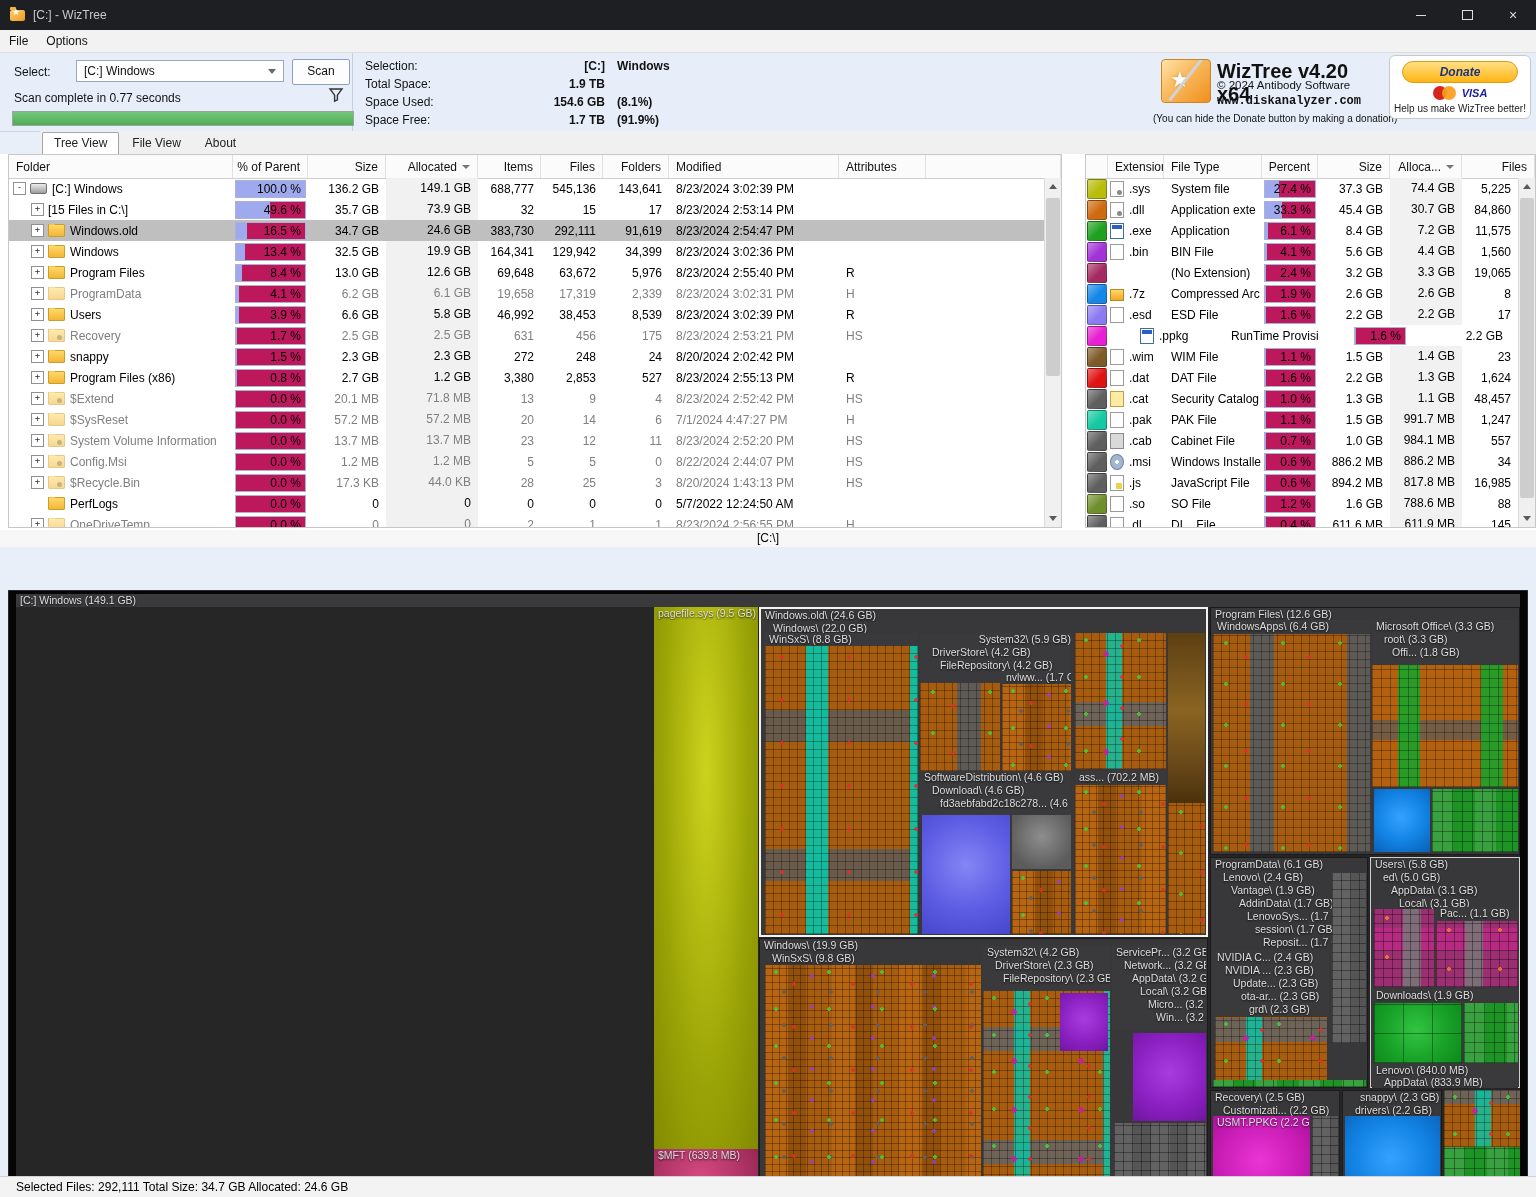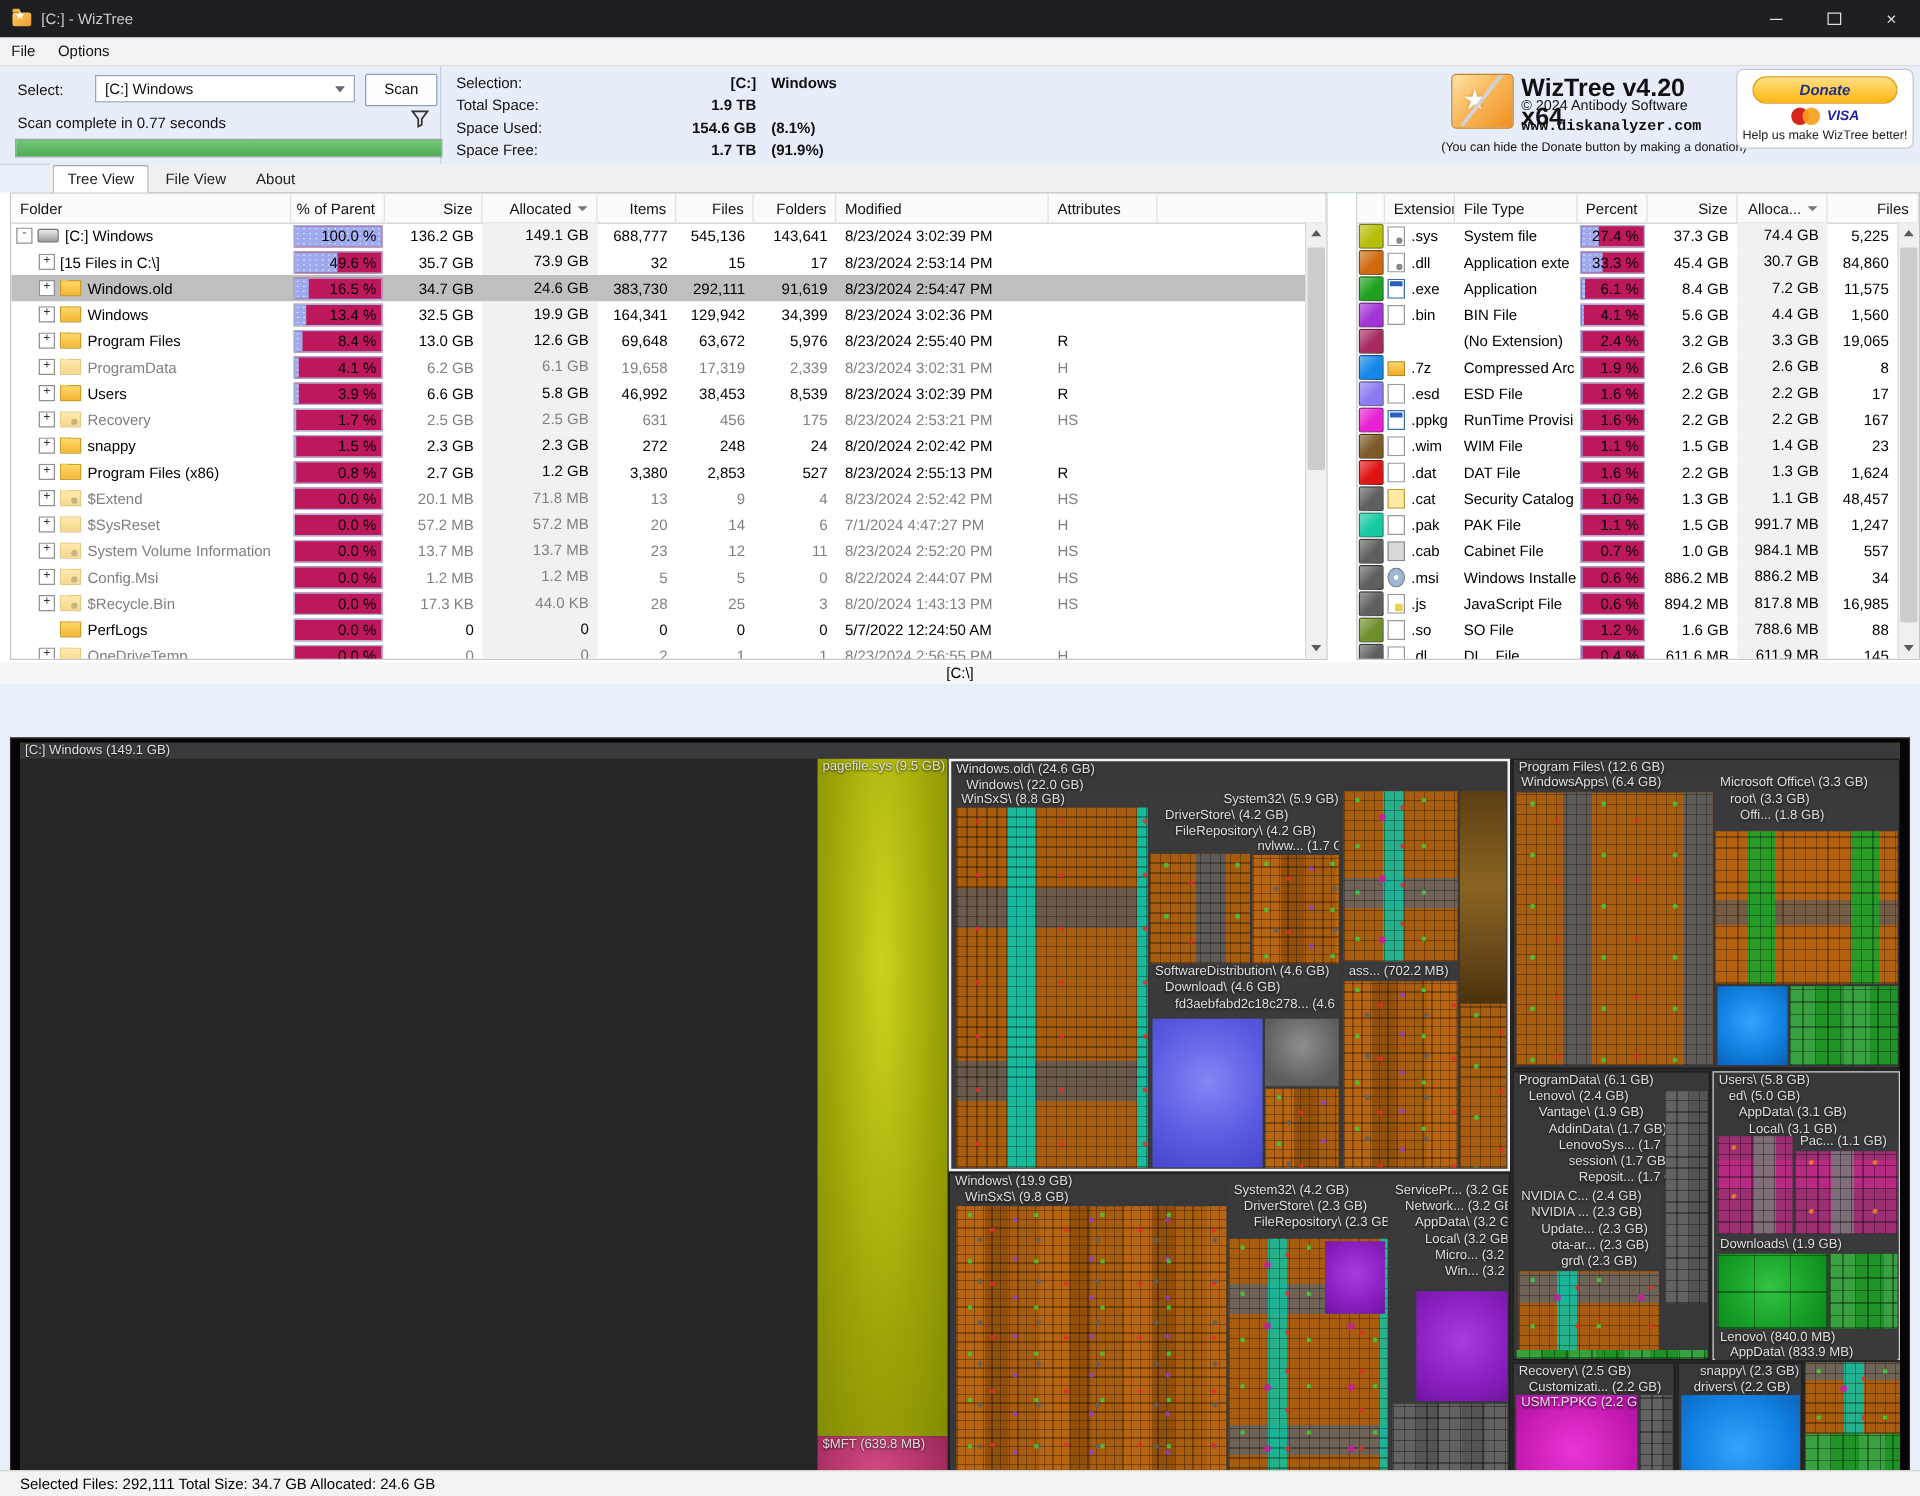--- a/index.html
+++ b/index.html
@@ -861,21 +861,21 @@
             <div>
               <div class="pbox">
                 <div class="pfill" style="width: 1.6%;"></div>
                 <span class="pval">1.6 %</span>
               </div>
             </div>
             <div class="cell r">2.2 GB</div>
             <div class="cell r sorted">2.2 GB</div>
             <div class="cell r">17</div>
           </div>
-          <div class="trow" style="grid-template-columns: 22px 56px 98px 56px 72px 72px 1fr;">
+          <div class="trow" style="grid-template-columns: 22px 56px 98px 56px 72px 72px 1fr; gap: 30px;">
             <div>
               <div class="swatch" style="background-color: rgb(232, 31, 210);"></div>
             </div>
             <div class="extcell">
               <span class="xic i-exe"></span>
               <span>.ppkg</span>
             </div>
             <div class="cell">RunTime Provisi</div>
             <div>
               <div class="pbox">

